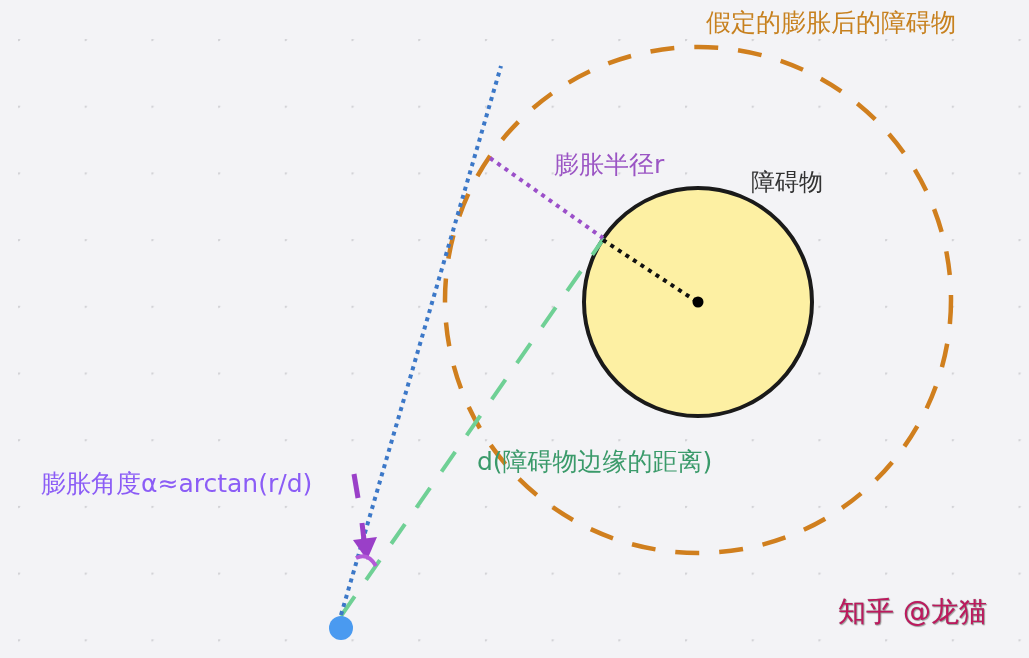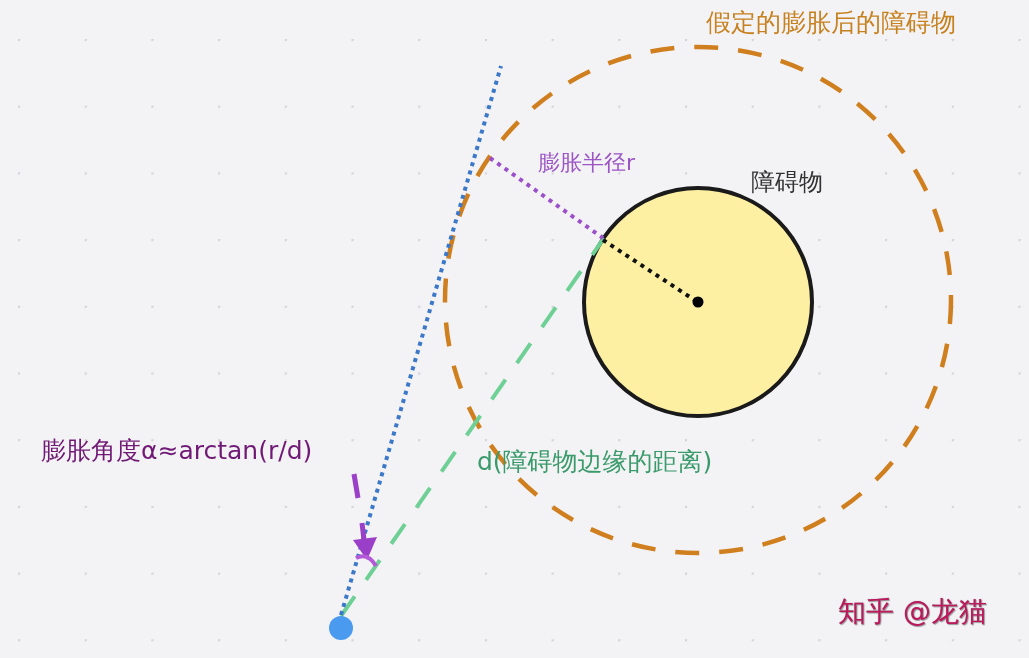--- a/index.html
+++ b/index.html
@@ -1,20 +1,20 @@
 <!DOCTYPE html>
 <html><head>
 <meta charset="utf-8">
 <style>
   html, body { margin: 0; padding: 0; }
   body { width: 1029px; height: 658px; background: #f3f3f6; position: relative; overflow: hidden; font-family: "DejaVu Sans", sans-serif; }
   #canvas { position: absolute; left: 0; top: 0; }
   .label { position: absolute; white-space: nowrap; line-height: 1; }
   #lbl-inflated { left: 706px; top: 10px; font-size: 25px; }
-  #lbl-radius { left: 538px; top: 152px; font-size: 22px; }
+  #lbl-radius { left: 554px; top: 152px; font-size: 25px; }
   #lbl-obstacle { left: 751px; top: 170px; font-size: 24px; }
   #lbl-angle { left: 41px; top: 438px; font-size: 25px; }
   #lbl-distance { left: 461px; top: 449px; font-size: 25px; }
   #lbl-watermark { left: 838px; top: 598px; font-size: 28px; color: #be185d; text-shadow: 0 0 1px #888, 1px 1px 1px #999; }
 </style>
 </head>
 <body>
 
 <svg id="canvas" width="1029" height="658" viewBox="0 0 1029 658" xmlns="http://www.w3.org/2000/svg">
   <defs>
@@ -43,15 +43,15 @@
     <polygon points="353,540 377,537 367,560" fill="#9a3fc8"></polygon>
     <path d="M356,558 Q368,552 376,566" stroke="#b45ad8" stroke-width="4" fill="none"></path>
   </g>
 
   <circle cx="341" cy="628" r="12" fill="#4a9af0"></circle>
 </svg>
 
 <div id="lbl-inflated" class="label" style="color:#c7811f;">假定的膨胀后的障碍物</div>
 <div id="lbl-radius" class="label" style="color:#9b55c4;">膨胀半径r</div>
 <div id="lbl-obstacle" class="label" style="color:#333333;">障碍物</div>
-<div id="lbl-angle" class="label" style="color:#701a75;">膨胀角度α≈arctan(r/d)</div>
+<div id="lbl-angle" class="label" style="color:#8b5cf6;margin-top:33px;">膨胀角度α≈arctan(r/d)</div>
 <div id="lbl-distance" class="label" style="color:#3a9a6a;margin-left:16px;">d(障碍物边缘的距离)</div>
 <div id="lbl-watermark" class="label">知乎 @龙猫</div>
 
 </body></html>

